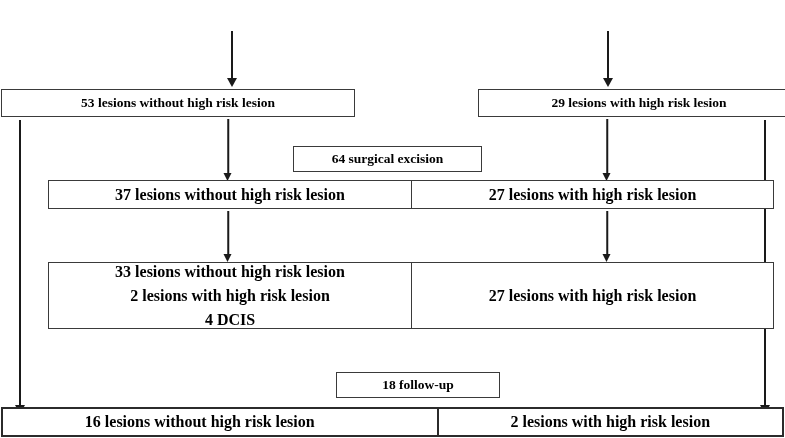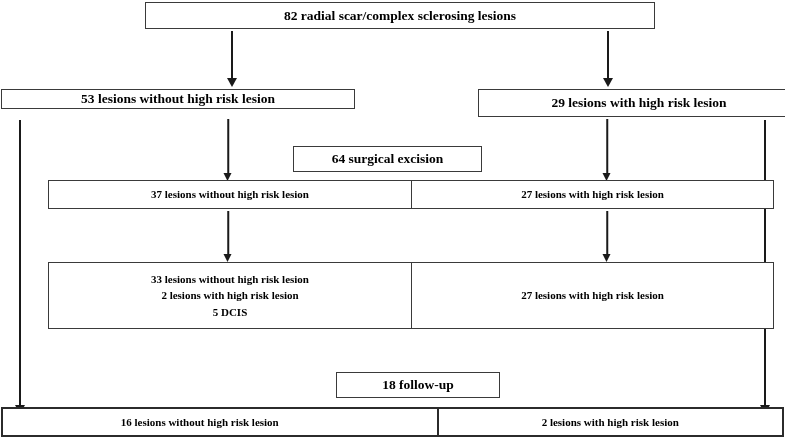--- a/index.html
+++ b/index.html
@@ -40,21 +40,21 @@
     align-items: stretch;
   }
   .split.thick { border: 2px solid #2b2b2b; gap: 40px; }
   .cell {
     box-sizing: border-box;
     display: flex;
     align-items: center;
     justify-content: center;
     text-align: center;
     font-weight: bold;
-    font-size: 11px;
+    font-size: 16px;
     color: #000000;
     line-height: 1.5;
     flex-direction: column;
   }
   .cell + .cell {
     border-left: 1.5px solid #3a3a3a;
   }
   .split.thick .cell + .cell {
     border-left: 2px solid #2b2b2b;
   }
@@ -88,34 +88,31 @@
     border-right-width: 4.5px;
     border-top-width: 8px;
     transform: translateX(-4.5px);
   }
 </style>
 </head>
 <body>
 
 <div id="flowchart">
 
-  <div class="box" style="left:145px; top:2px; width:510px; height:27px;">
-    <span>82 radial scar/complex sclerosing lesions</span>
-  </div>
 
   <div class="arrow" style="left:232px; top:31px; height:56px;">
     <div class="shaft" style="height:47px;"></div>
     <div class="head"></div>
   </div>
   <div class="arrow" style="left:608px; top:31px; height:56px;">
     <div class="shaft" style="height:47px;"></div>
     <div class="head"></div>
   </div>
 
-  <div class="box" style="left:1px; top:89px; width:354px; height:20px;">
+  <div class="box" style="left:1px; top:89px; width:354px; height:28px;">
     <span>53 lesions without high risk lesion</span>
   </div>
   <div class="box" style="left:462px; top:89px; width:322px; height:28px;margin-left:16px;">
     <span>29 lesions with high risk lesion</span>
   </div>
 
   <div class="arrow" style="left:20px; top:120px; height:294px;">
     <div class="shaft" style="height:285px;"></div>
     <div class="head"></div>
   </div>
@@ -152,21 +149,21 @@
   </div>
   <div class="arrow thin" style="left:607px; top:211px; height:51px;">
     <div class="shaft" style="height:43px;"></div>
     <div class="head"></div>
   </div>
 
   <div class="split" style="left:48px; top:262px; width:726px; height:67px;">
     <div class="cell" style="width:363px;">
       <span>33 lesions without high risk lesion</span>
       <span>2 lesions with high risk lesion</span>
-      <span>5 DCIS</span>
+      <span>4 DCIS</span>
     </div>
     <div class="cell" style="width:363px;">
       <span>27 lesions with high risk lesion</span>
     </div>
   </div>
 
   <div class="box" style="left:336px; top:372px; width:164px; height:26px;font-family:Liberation Serif, serif;">
     <span>18 follow-up</span>
   </div>
 

